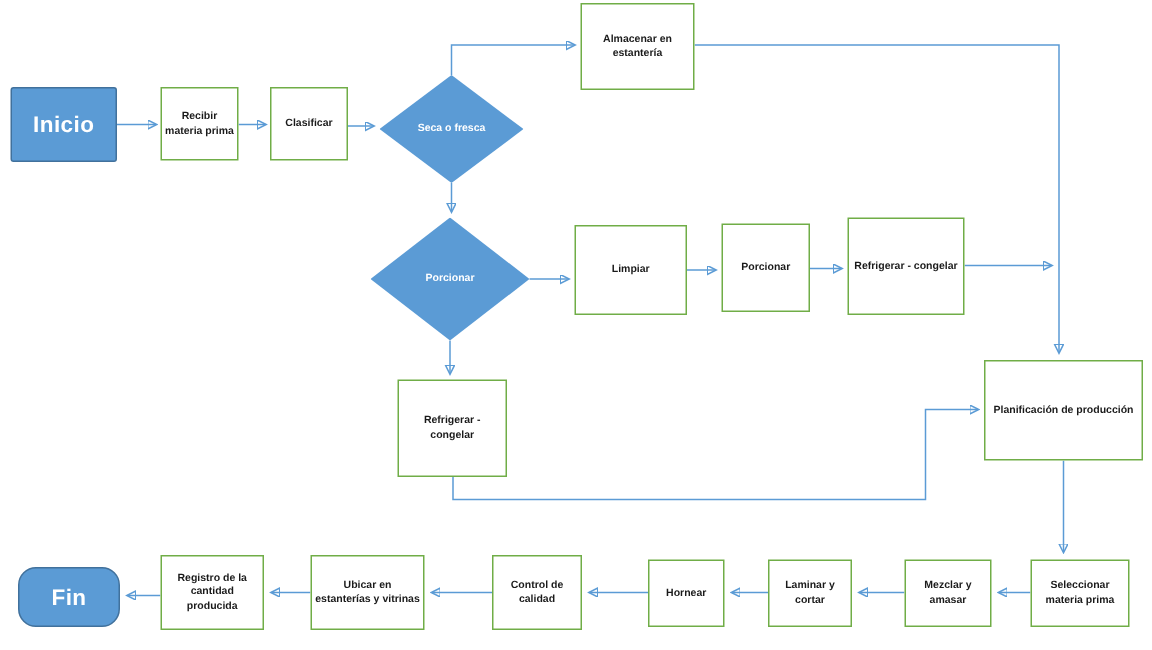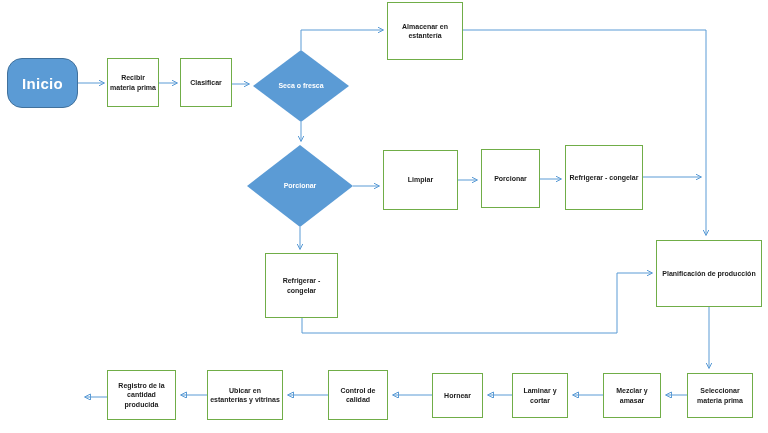--- a/index.html
+++ b/index.html
@@ -9,21 +9,21 @@
   }
   .node{
     position:absolute;box-sizing:border-box;display:flex;align-items:center;justify-content:center;
     text-align:center;
   }
   .proc{
     background:#ffffff;border:1.5px solid #70ad47;color:#1a1a1a;
     font-size:7px;font-weight:bold;line-height:1.35;padding:2px;
   }
   .terminal{
-    background:#5b9bd5;border:1px solid #41719c;border-radius:15px;color:#ffffff;
+    background:#5b9bd5;border:1px solid #41719c;border-radius:2px;color:#ffffff;
     font-size:15px;font-weight:bold;letter-spacing:.3px;
   }
   .diamond{
     background:#5b9bd5;color:#ffffff;font-size:7px;font-weight:bold;line-height:1.4;
     clip-path:polygon(50% 0%,100% 50%,50% 100%,0% 50%);
   }
   .diamond span{display:block;max-width:60%;}
   .proc span{display:block;}
   svg.wires{position:absolute;left:0;top:0;width:768px;height:433px;pointer-events:none;}
   svg.wires path{fill:none;stroke:#5b9bd5;stroke-width:1;}
@@ -126,14 +126,17 @@
   </div>
 
   <div class="node proc" style="left:207px;top:370px;width:76px;height:50px">
     <span>Ubicar en estanterías y vitrinas</span>
   </div>
 
   <div class="node proc" style="left:107px;top:370px;width:69px;height:50px">
     <span>Registro de la cantidad producida</span>
   </div>
 
+  <div class="node terminal" style="left:12px;top:378px;width:68px;height:40px;border-radius:12px">
+    <span>Fin</span>
+  </div>
 
 </div>
 
 </body></html>

